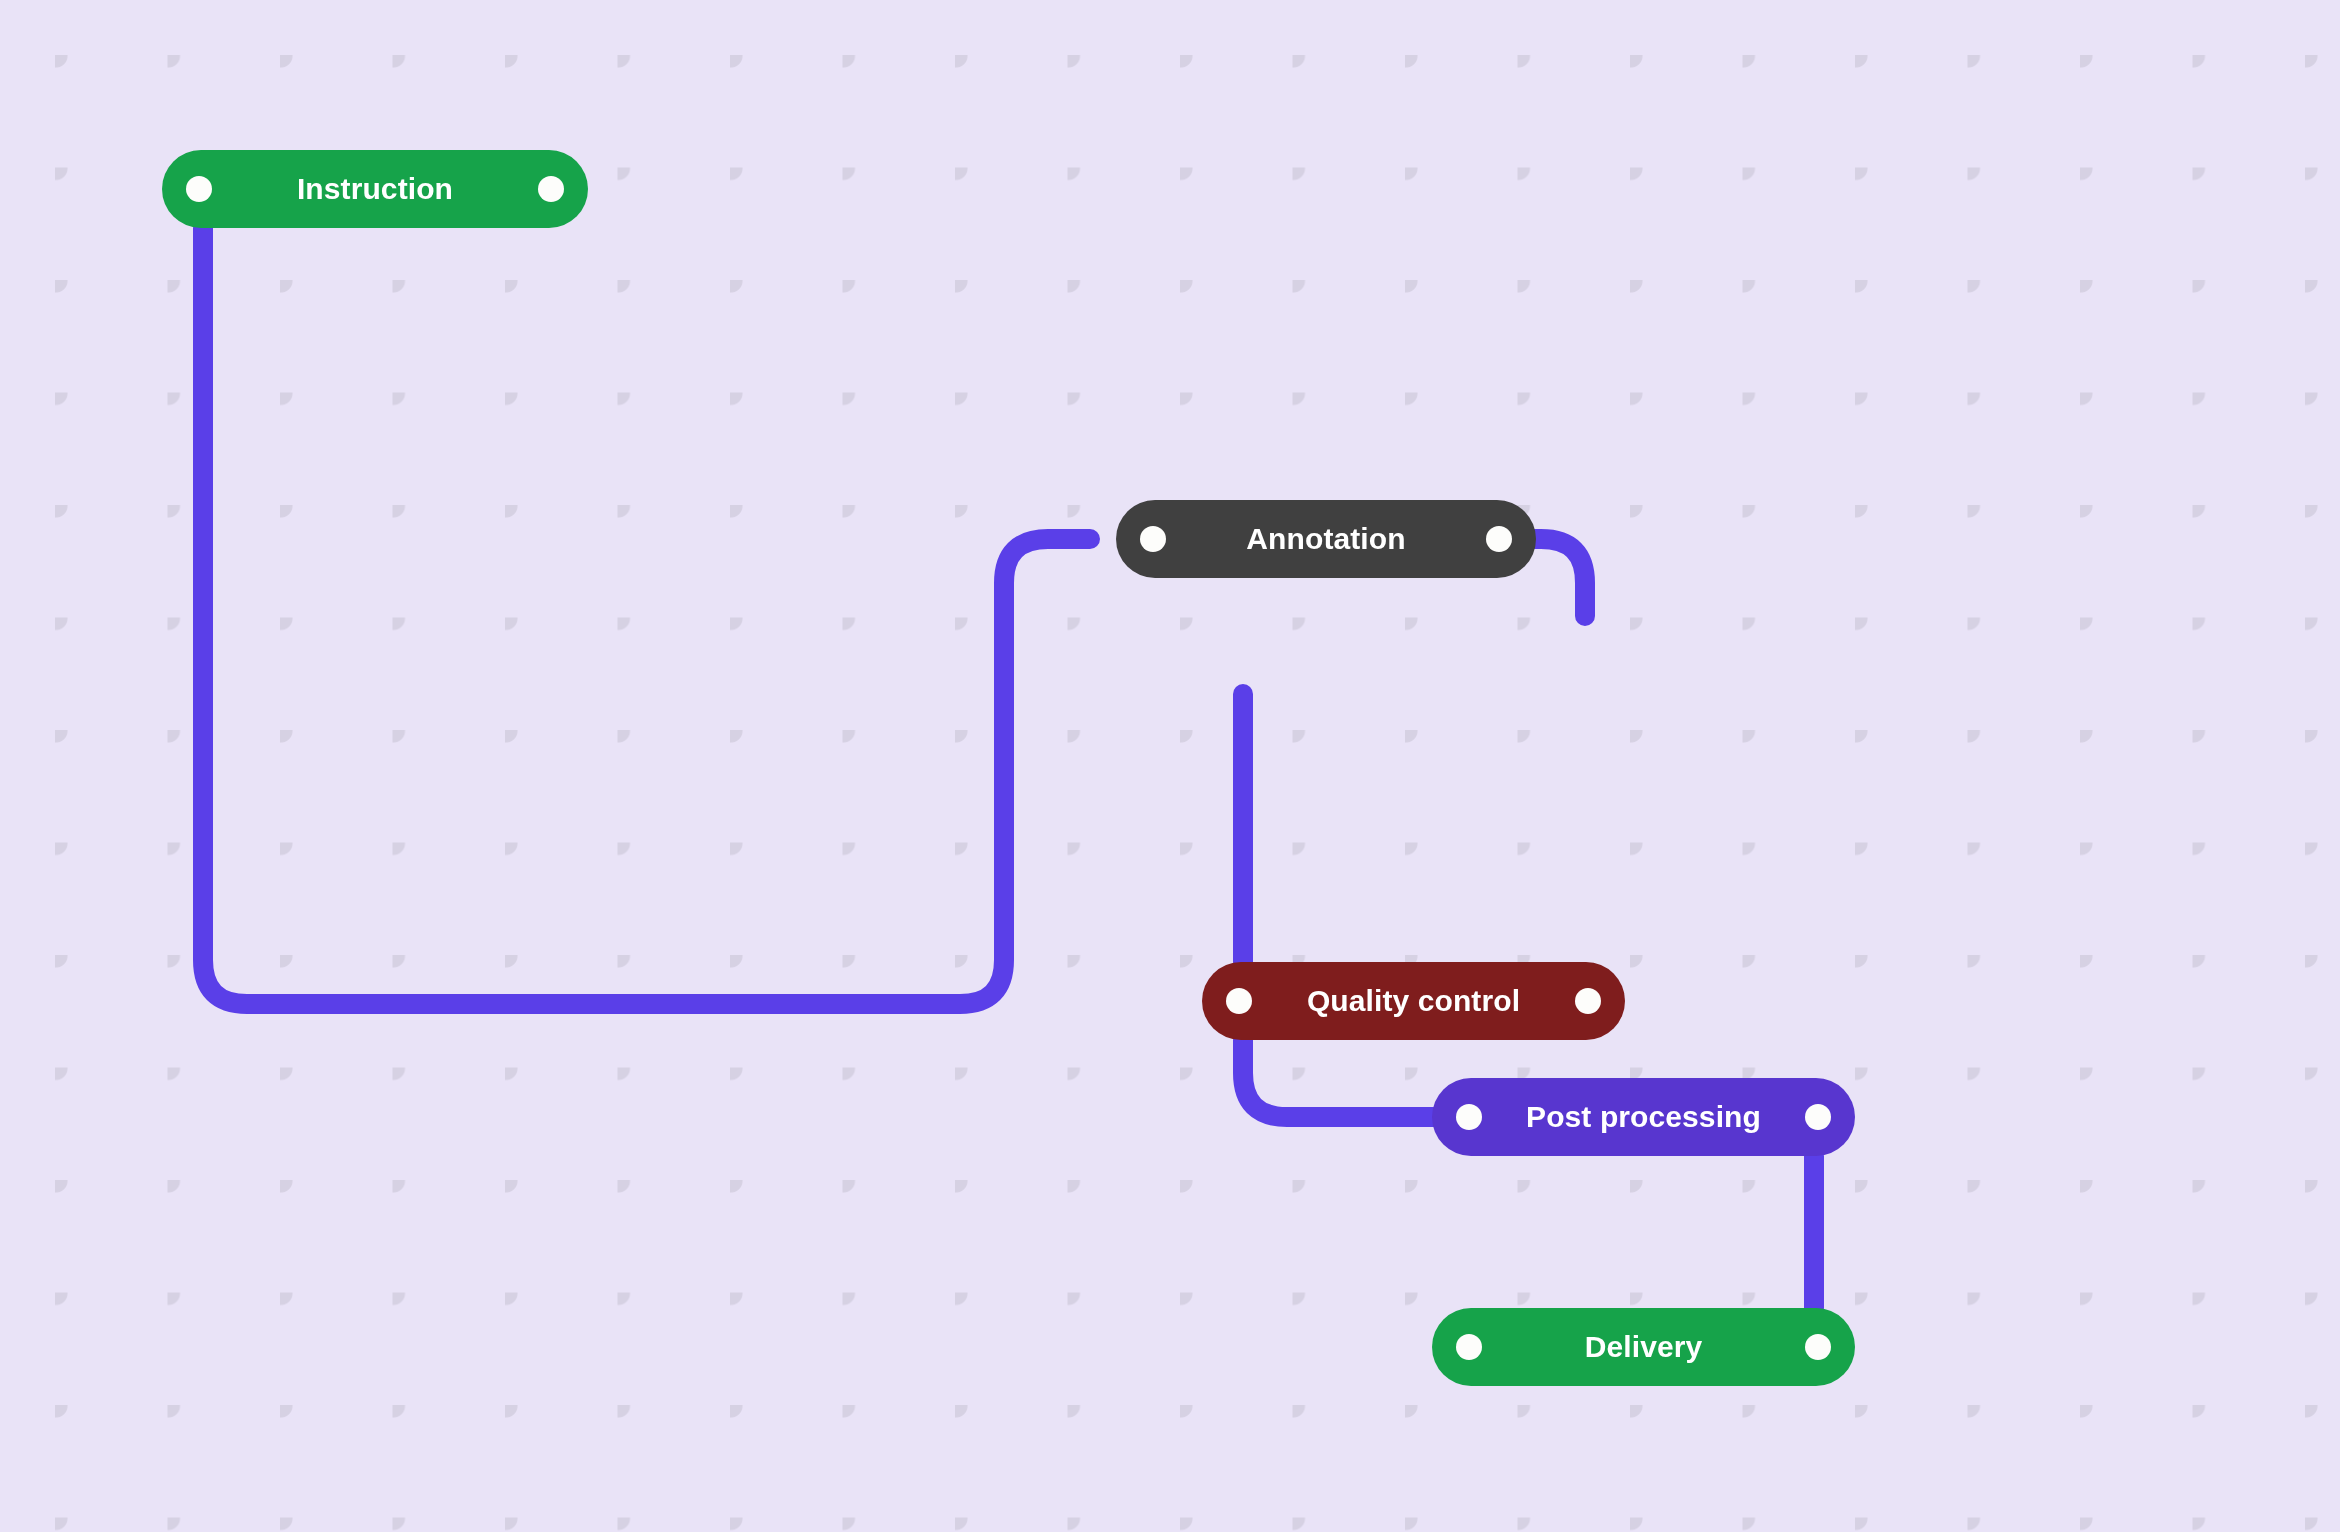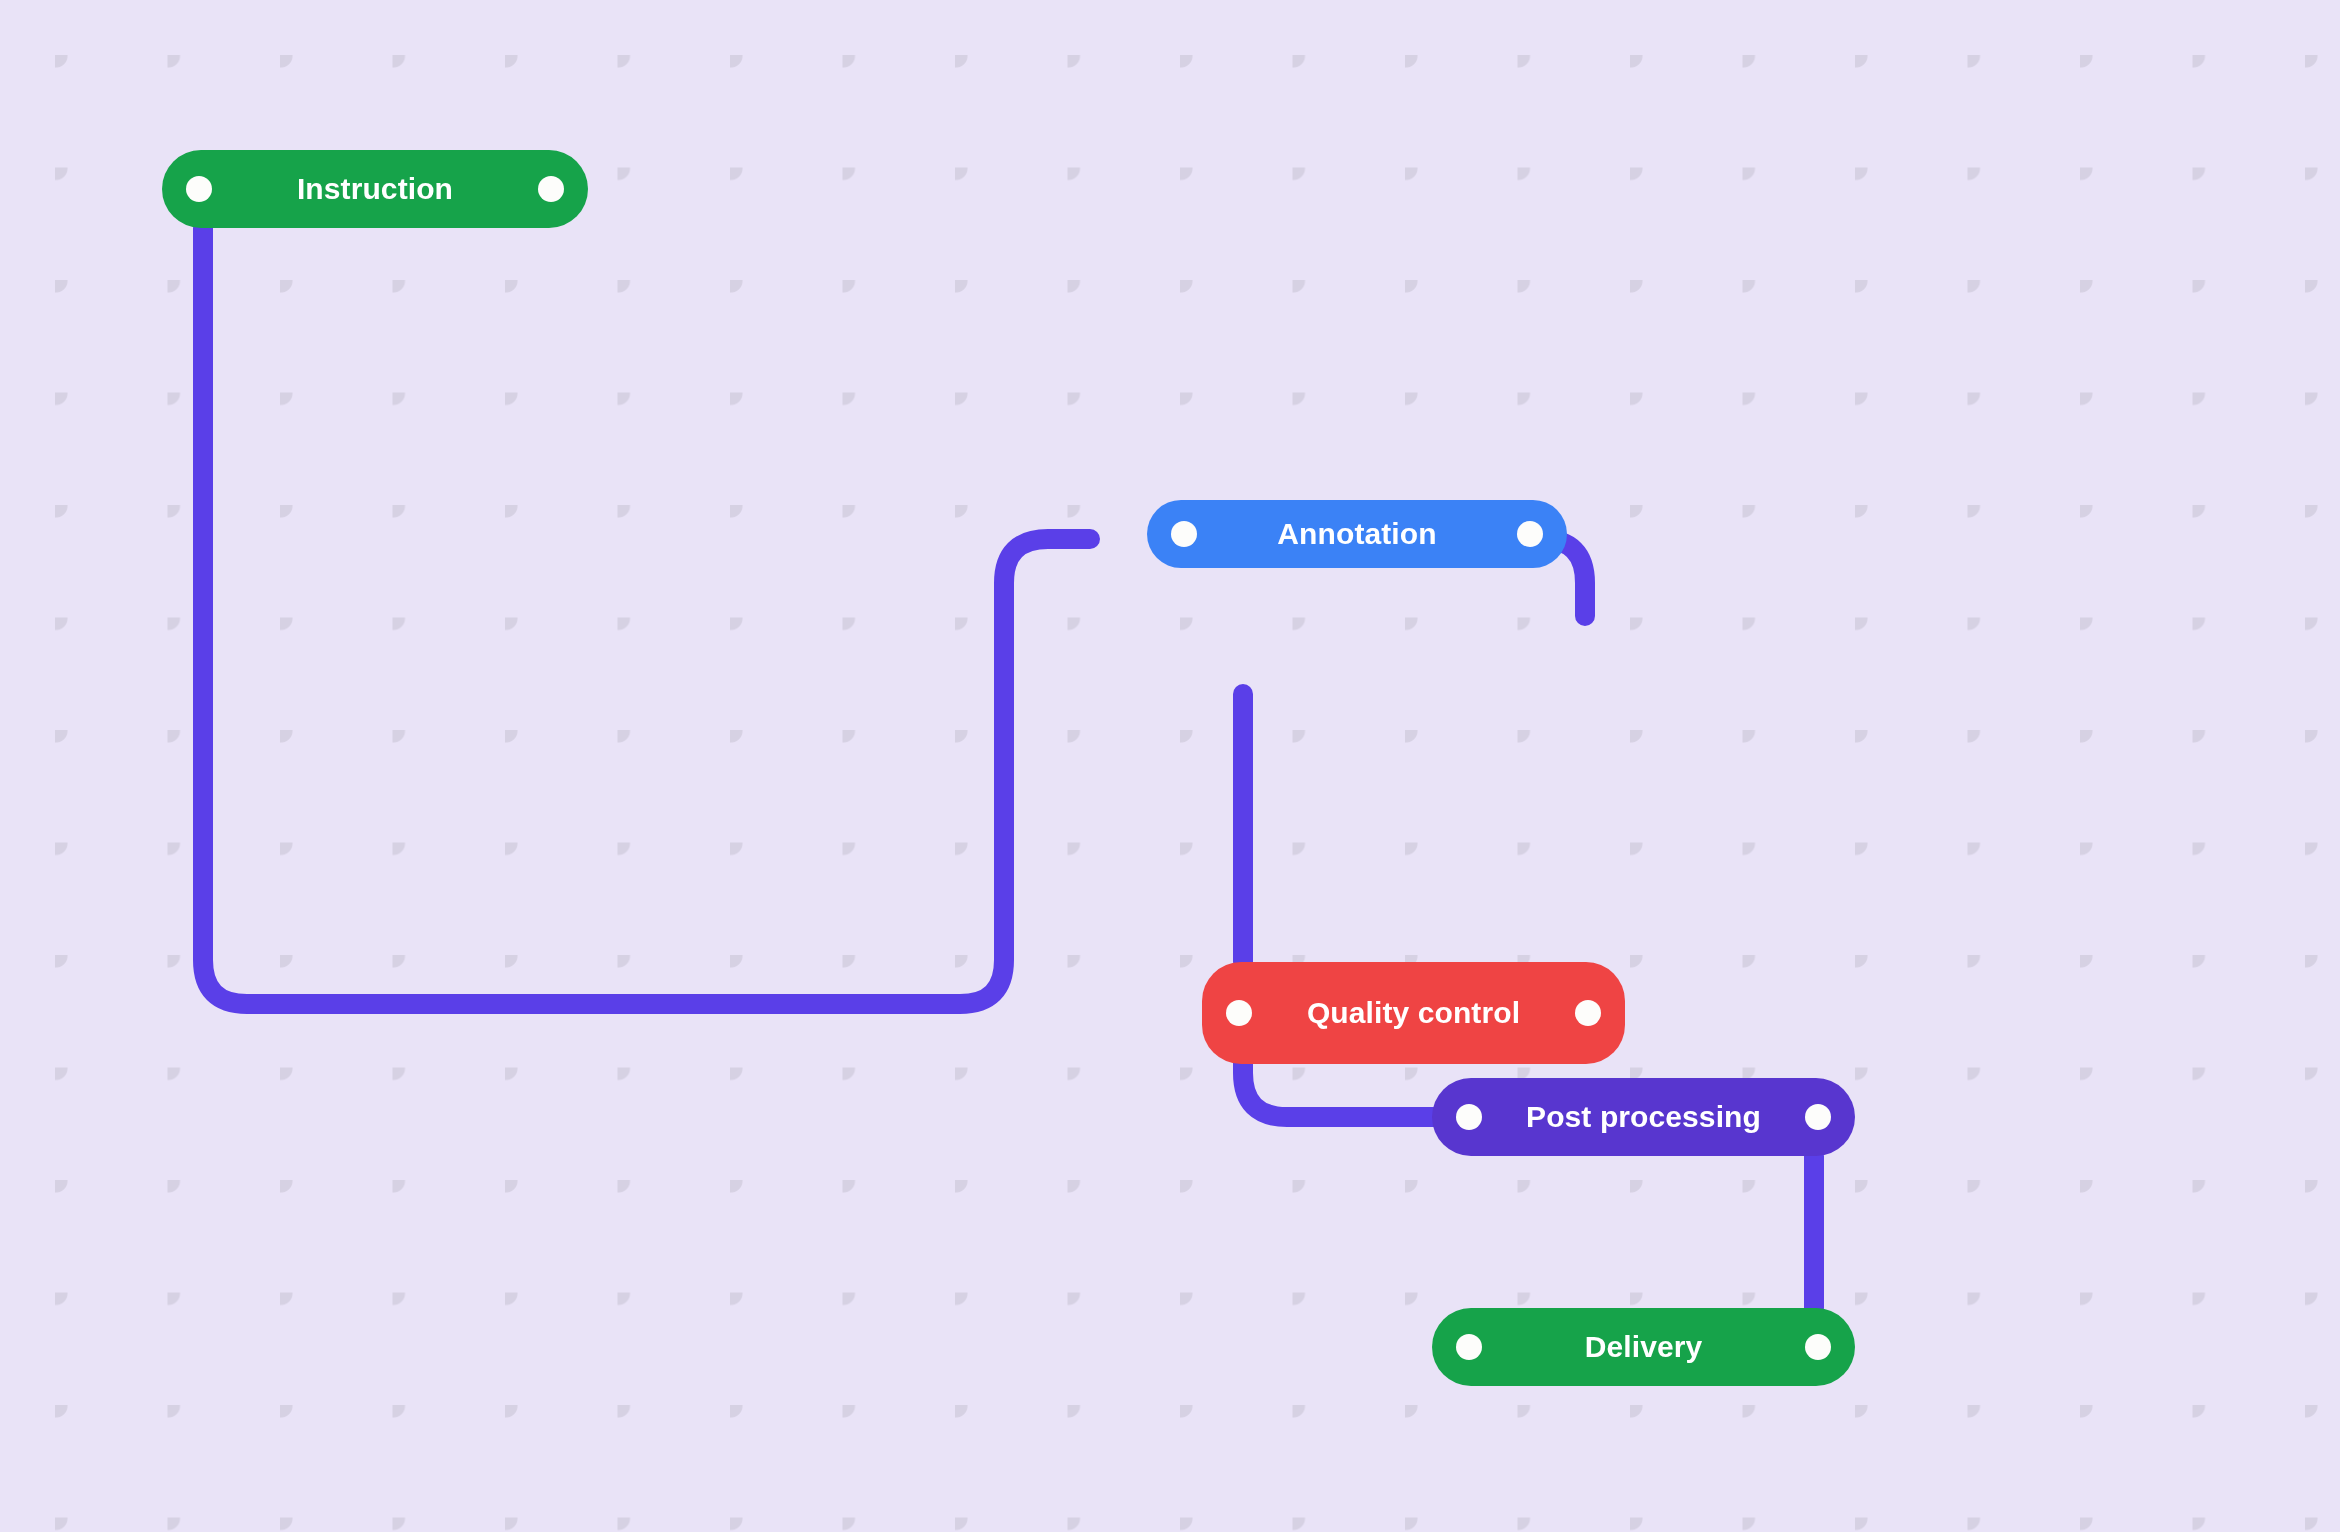--- a/index.html
+++ b/index.html
@@ -99,26 +99,26 @@
       <path class="edge-path" d="M 1243 1040 L 1243 1073 Q 1243 1117 1287 1117 L 1434 1117" stroke="#5a3fe8" stroke-width="20"></path>
       <path class="edge-path" d="M 1814 1156 L 1814 1308" stroke="#5a3fe8" stroke-width="20"></path>
     </svg>
 
   <div id="nodes-layer">
       <div class="flow-node" style="left: 162px; top: 150px; width: 426px; height: 78px; border-radius: 39px; background: rgb(22, 163, 74);">
         <span class="node-handle handle-left"></span>
         <span class="node-label">Instruction</span>
         <span class="node-handle handle-right"></span>
       </div>
-      <div class="flow-node" style="left: 1147px; top: 500px; width: 420px; height: 68px; border-radius: 39px; background: #3b82f6;">
+      <div class="flow-node" style="left: 1116px; top: 500px; width: 420px; height: 78px; border-radius: 39px; background: #404040;">
         <span class="node-handle handle-left"></span>
         <span class="node-label">Annotation</span>
         <span class="node-handle handle-right"></span>
       </div>
-      <div class="flow-node" style="left: 1202px; top: 962px; width: 423px; height: 102px; border-radius: 39px; background: #ef4444;">
+      <div class="flow-node" style="left: 1202px; top: 962px; width: 423px; height: 78px; border-radius: 39px; background: #7f1d1d;">
         <span class="node-handle handle-left"></span>
         <span class="node-label">Quality control</span>
         <span class="node-handle handle-right"></span>
       </div>
       <div class="flow-node" style="left: 1432px; top: 1078px; width: 423px; height: 78px; border-radius: 39px; background: rgb(88, 54, 207);">
         <span class="node-handle handle-left"></span>
         <span class="node-label">Post processing</span>
         <span class="node-handle handle-right"></span>
       </div>
       <div class="flow-node" style="left: 1432px; top: 1308px; width: 423px; height: 78px; border-radius: 39px; background: rgb(22, 163, 74);">

